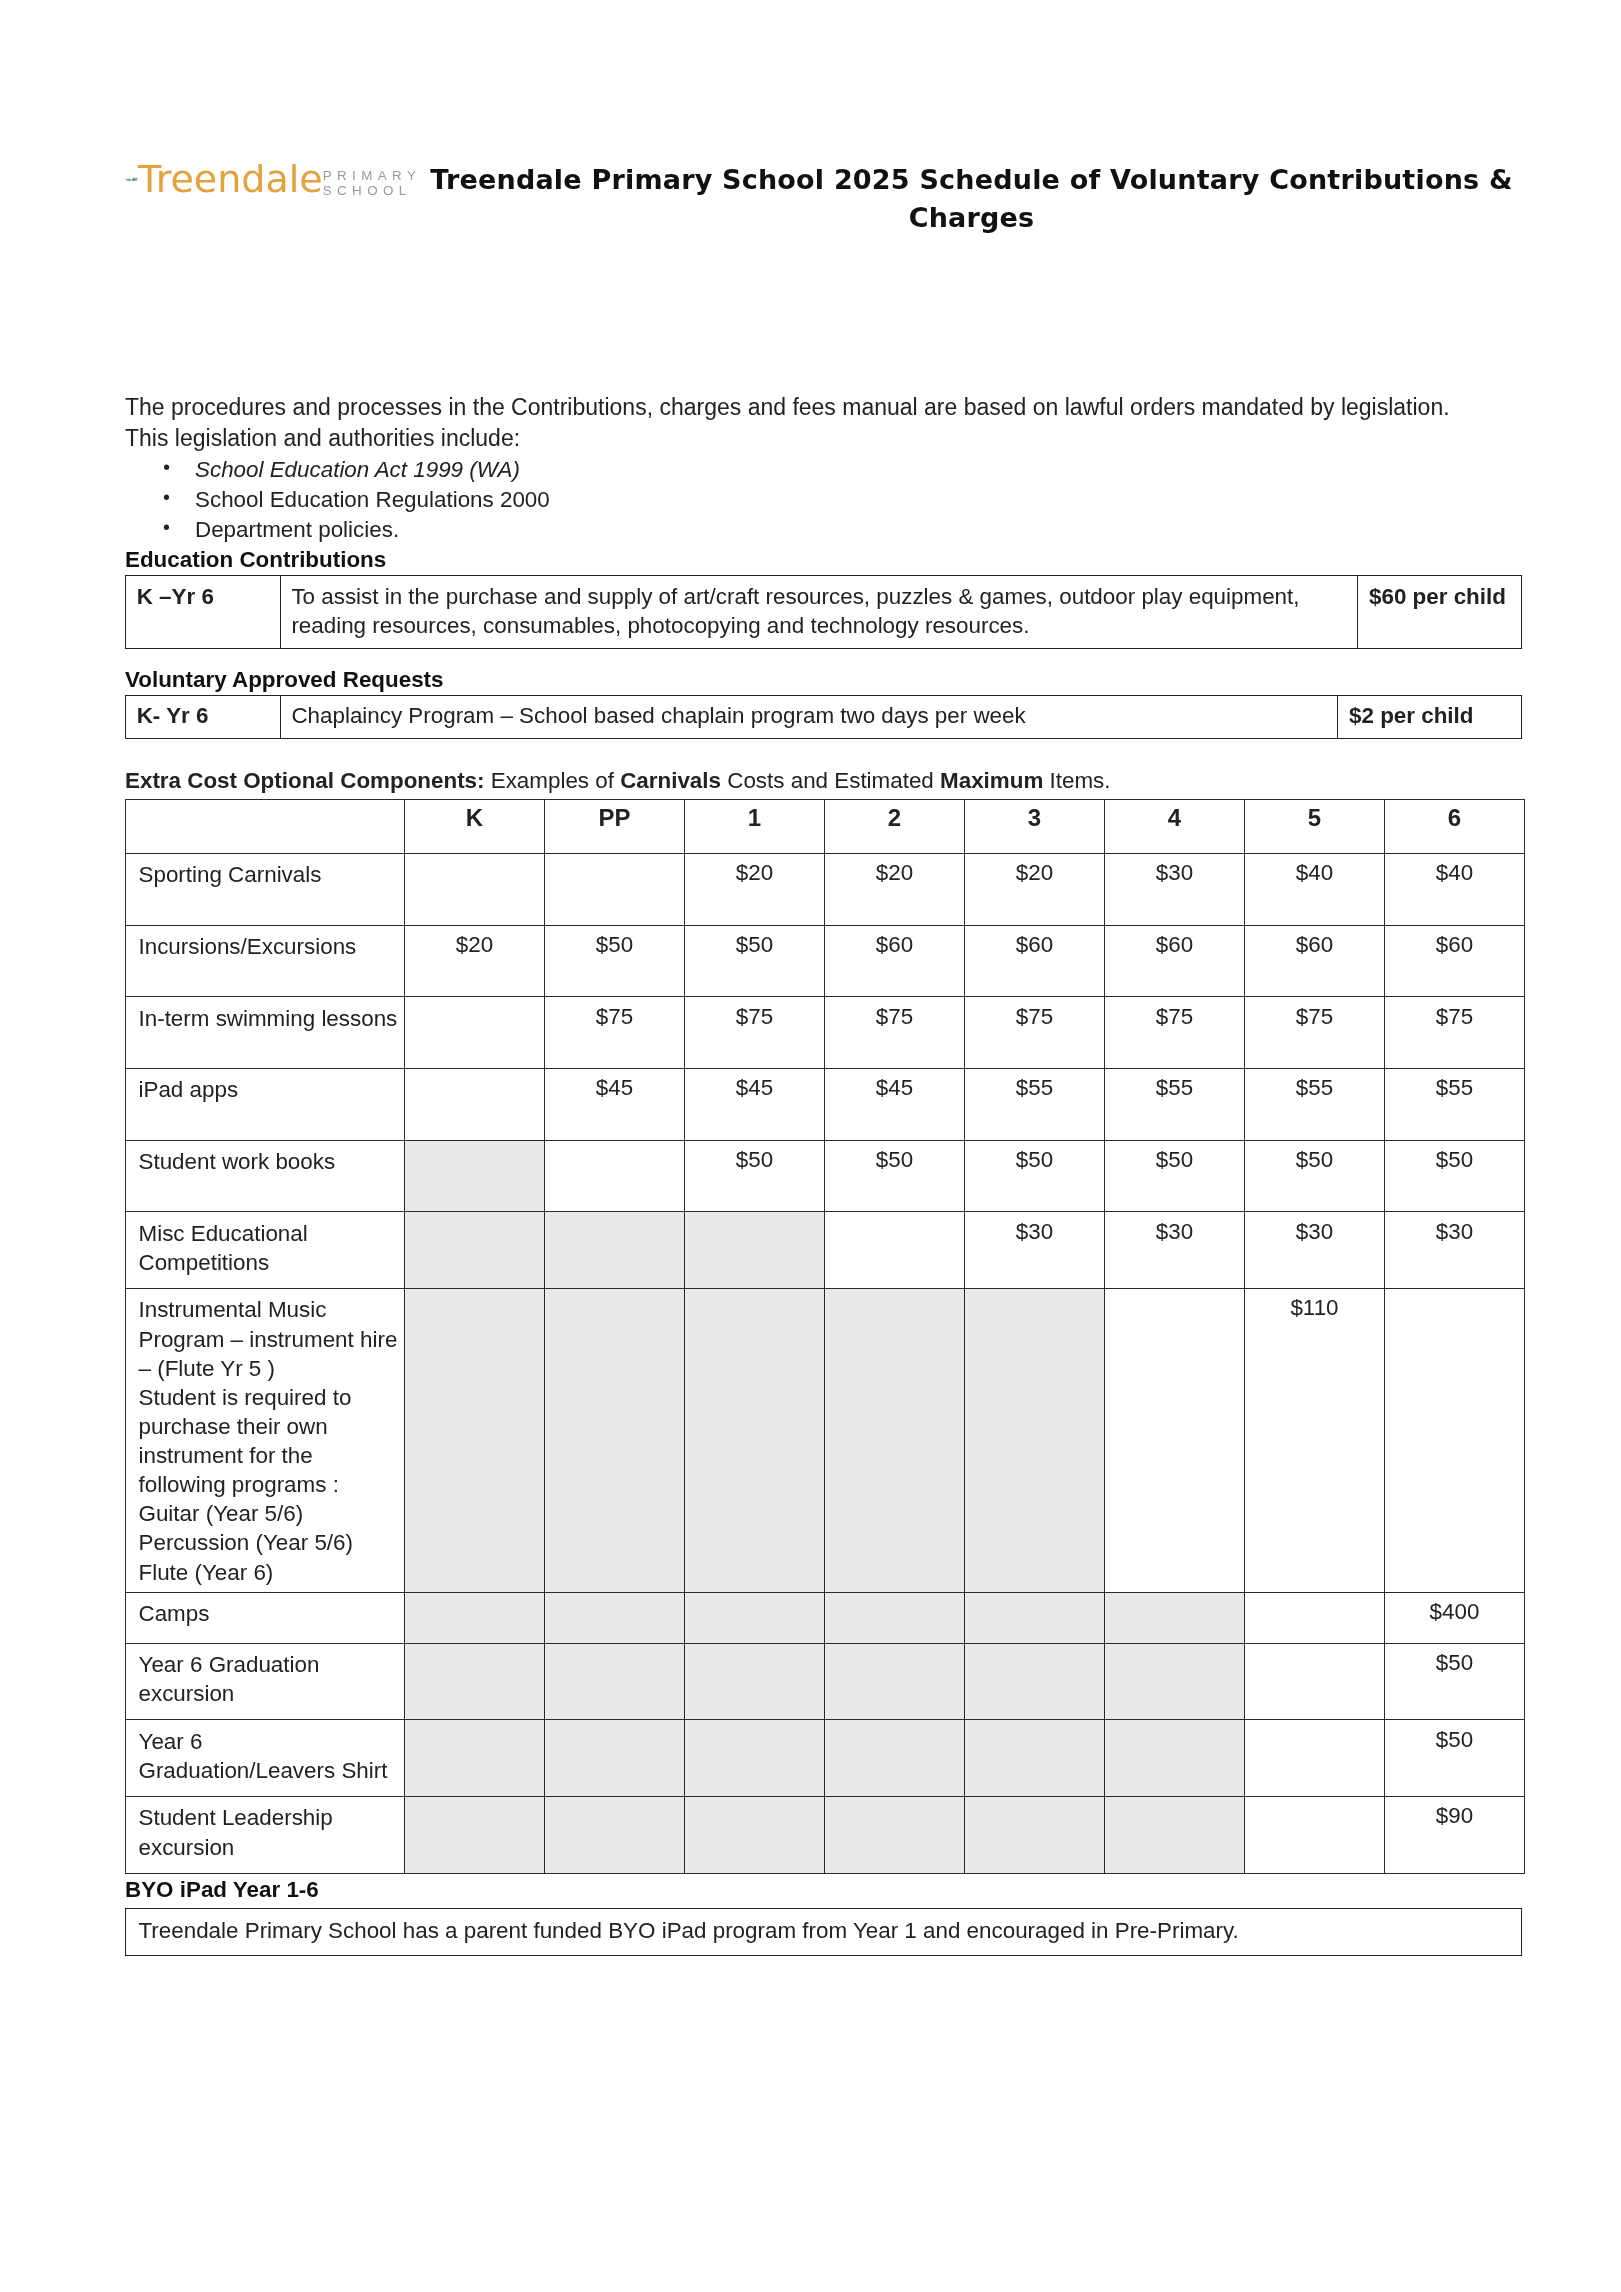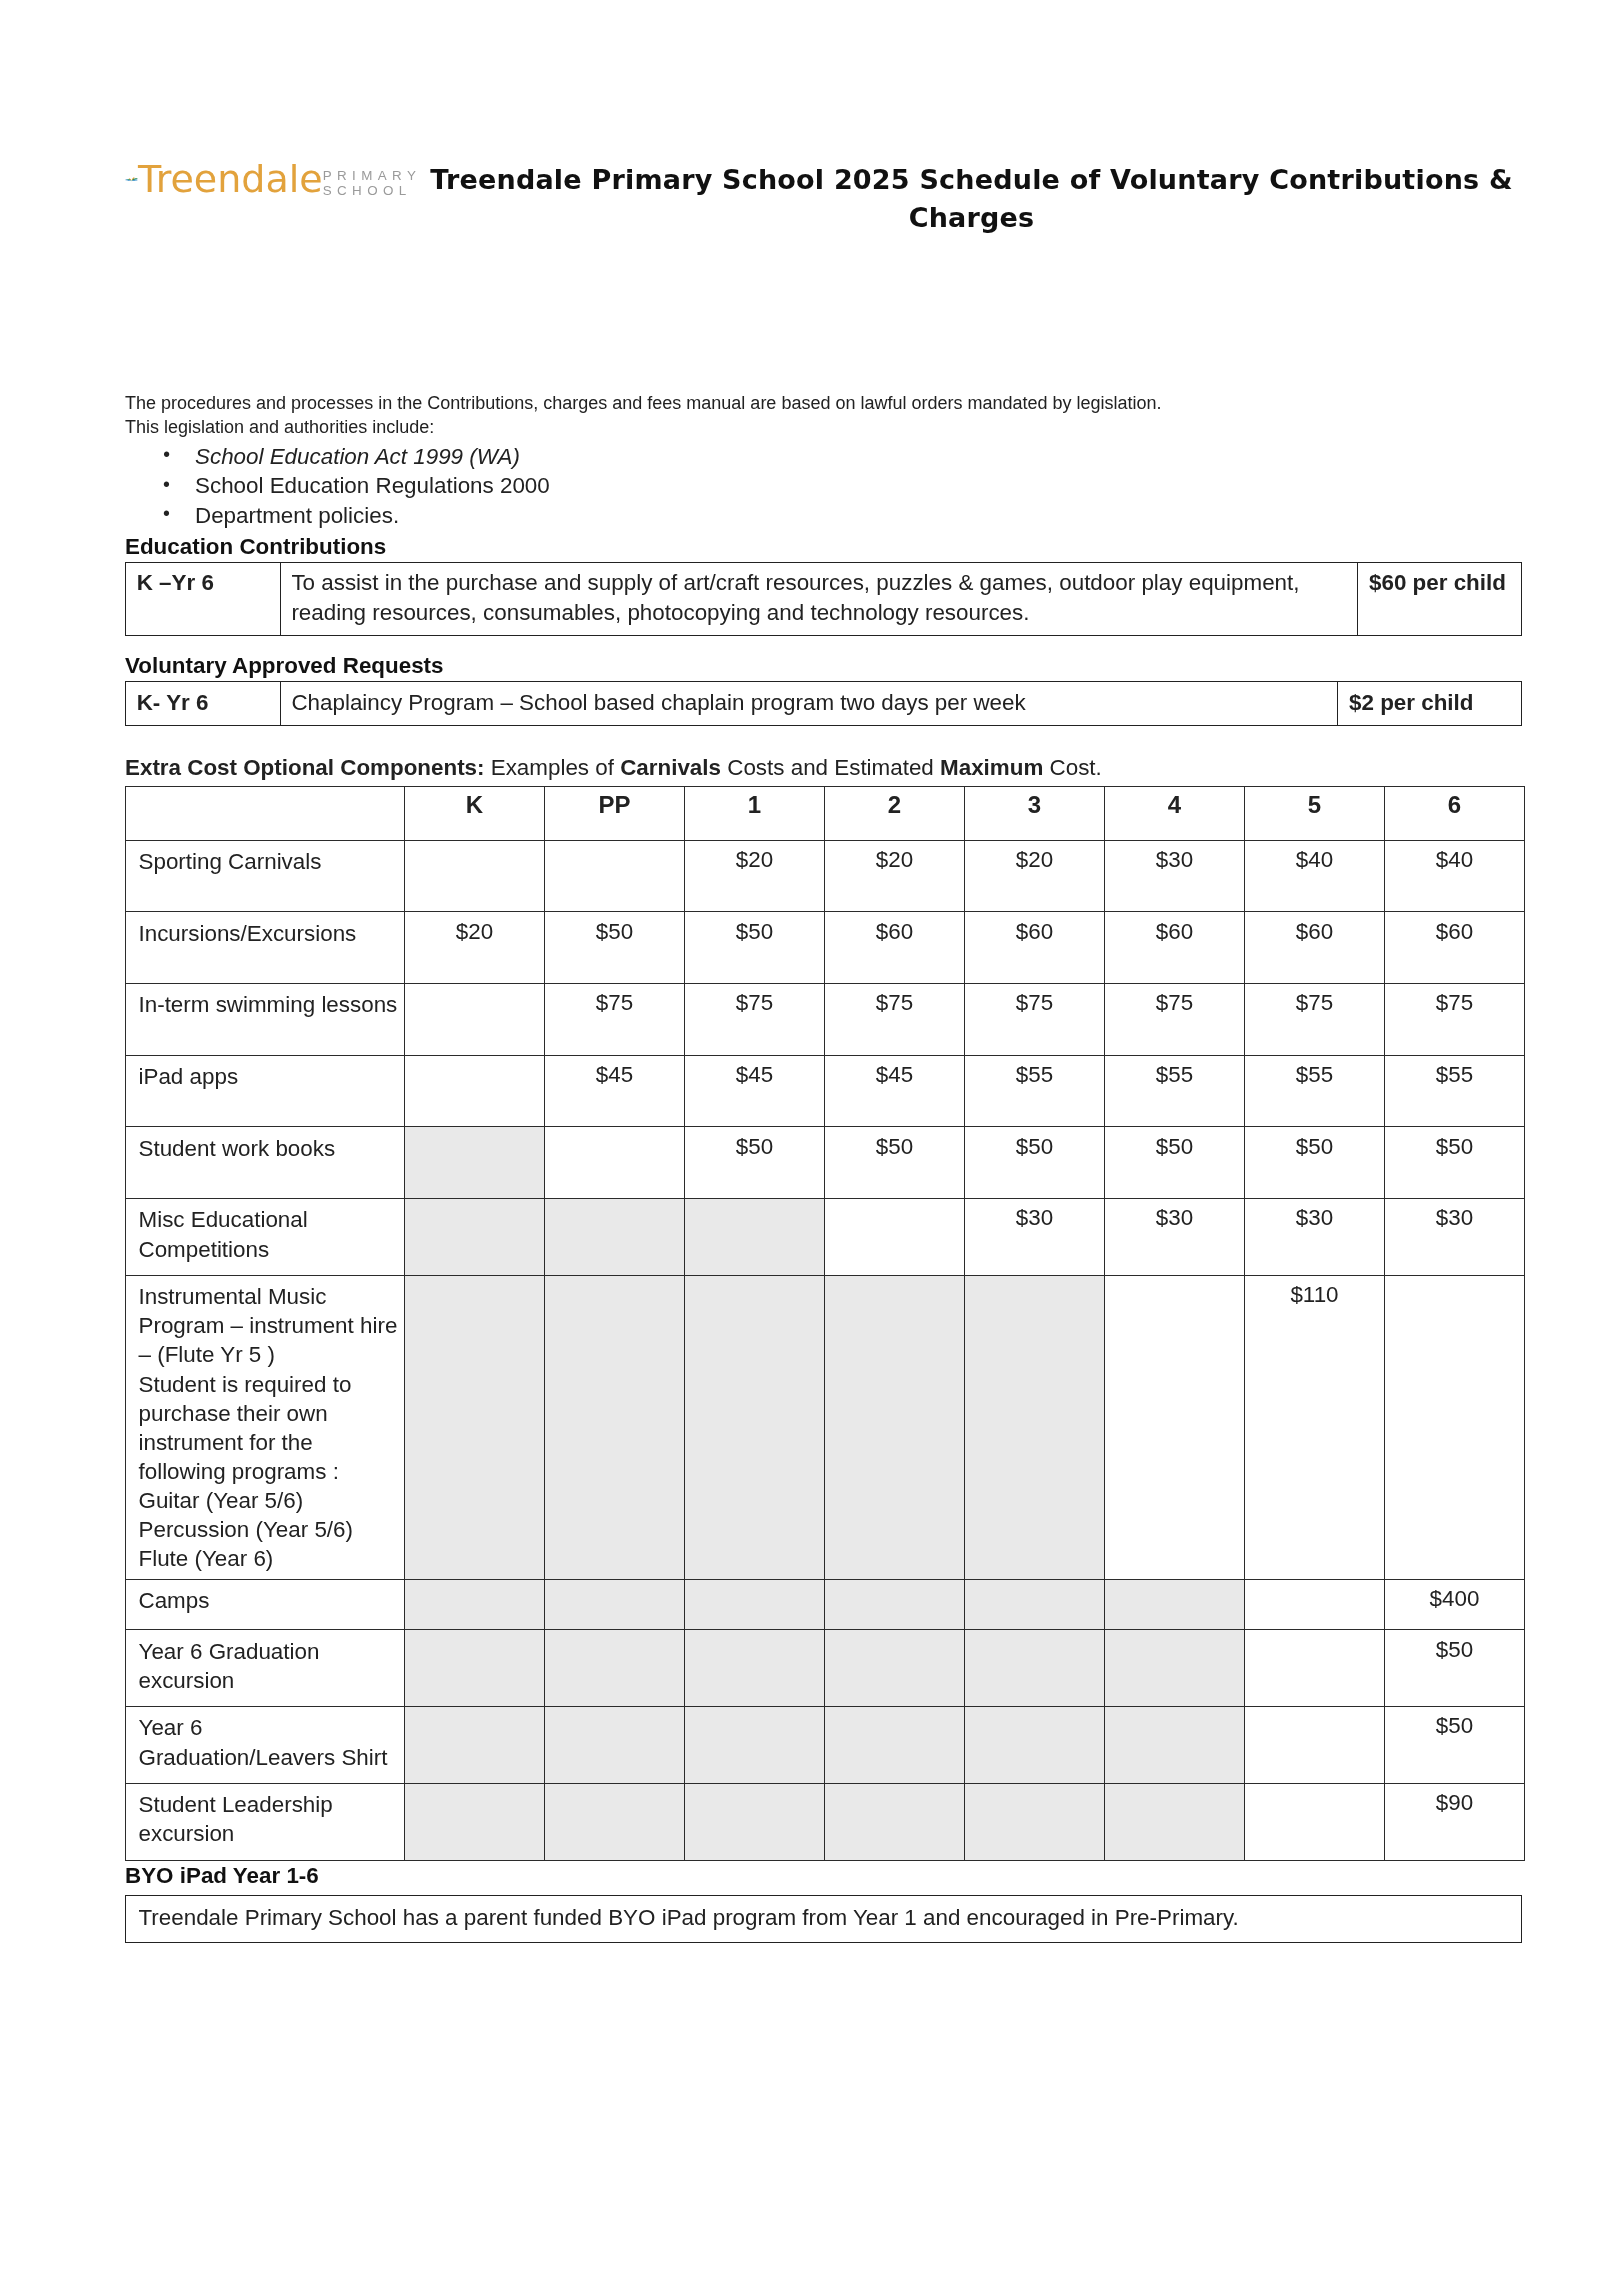--- a/index.html
+++ b/index.html
@@ -73,21 +73,21 @@
     letter-spacing: 0.2px;
   }
   
   .content {
     position: absolute;
     left: 125px;
     top: 392px;
     width: 1399px;
   }
   .para {
-    font-size: 18px;
+    font-size: 23px;
     line-height: 1.33;
     color: #222;
     margin: 0;
   }
   ul.legis {
     margin: 1.8px 0 0 0;
     padding-left: 70px;
     list-style: none;
   }
   ul.legis li {
@@ -241,21 +241,21 @@
         <td class="yr">K- Yr 6</td>
         <td>Chaplaincy Program – School based chaplain program two days per week</td>
         <td class="amt vr-amt">$2 per child</td>
       </tr>
     </tbody>
       </table>
 
     <div class="spacer-md"></div>
 
     <p class="intro2">
-      <b>Extra Cost Optional Components:</b><span> Examples of </span><b>Carnivals</b><span> Costs and Estimated </span><b>Maximum</b><span> Cost.</span>
+      <b>Extra Cost Optional Components:</b><span> Examples of </span><b>Carnivals</b><span> Costs and Estimated </span><b>Maximum</b><span> Items.</span>
     </p>
 
     <table class="grid">
       <colgroup>
         <col class="lbl">
           <col class="num">
           <col class="num">
           <col class="num">
           <col class="num">
         <col class="num">

